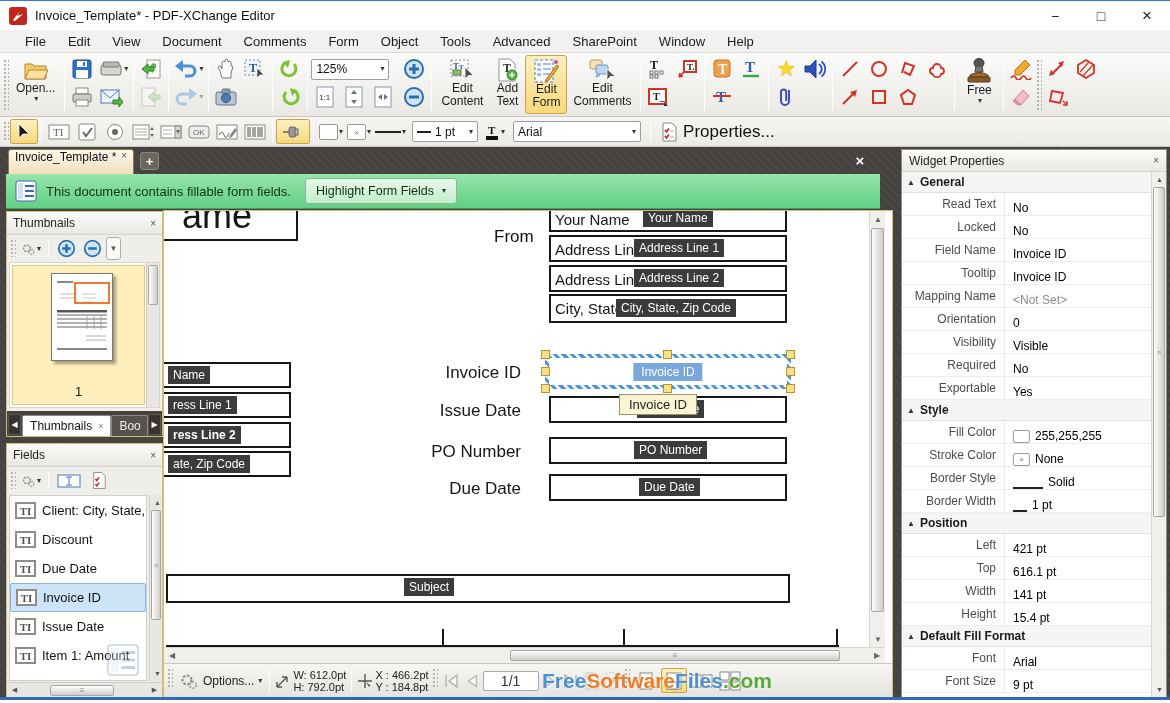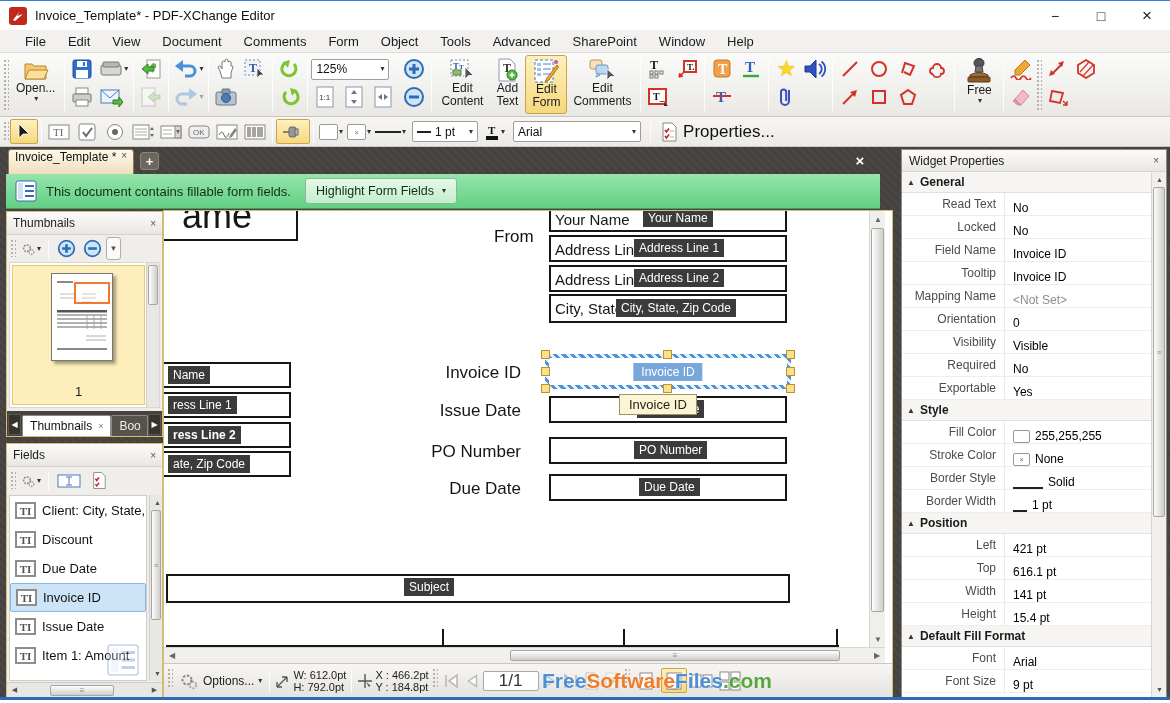--- a/index.html
+++ b/index.html
@@ -116,21 +116,21 @@
                  display:flex; align-items:center; }
   .sq-btn { width:16px; height:16px; display:flex; align-items:center; justify-content:center; font-size:8px; color:#666; }
 
   
   .statusbar { position:absolute; left:0; right:0; bottom:0; height:34px;
                background:linear-gradient(#f7f6f4,#e5e3df); border-top:1px solid #c9c7c2;
                display:flex; align-items:center; padding:0 2px; gap:2px; }
   .st-txt { font-size:12px; color:#222; }
   .st-2line { font-size:11px; line-height:12px; color:#222; }
   .pagebox { width:56px; height:20px; background:#fff; border:1px solid #aaa8a4; border-radius:2px;
-             display:flex; align-items:center; justify-content:center; font-size:17px; color:#333; }
+             display:flex; align-items:center; justify-content:center; font-size:14px; color:#333; }
   .viewbtn { width:26px; height:25px; display:flex; align-items:center; justify-content:center; border-radius:2px; }
   .watermark { position:absolute; left:378px; top:5px; font-size:21px; font-weight:bold; z-index:9;
                letter-spacing:0; white-space:nowrap; text-shadow:0 0 2px #fff; }
 
   
   .rightpanel { position:absolute; left:901px; top:2px; width:266px; height:549px; background:#fff;
                 border:1px solid #8f8d89; display:flex; flex-direction:column; }
   .rp-head { height:22px; background:linear-gradient(#fcfbfa,#e9e7e2); border-bottom:1px solid #d5d3ce;
              display:flex; align-items:center; padding:0 7px; font-size:12px; color:#222; flex:none; }
   .rp-head .x { margin-left:auto; font-size:10px; color:#555; }

